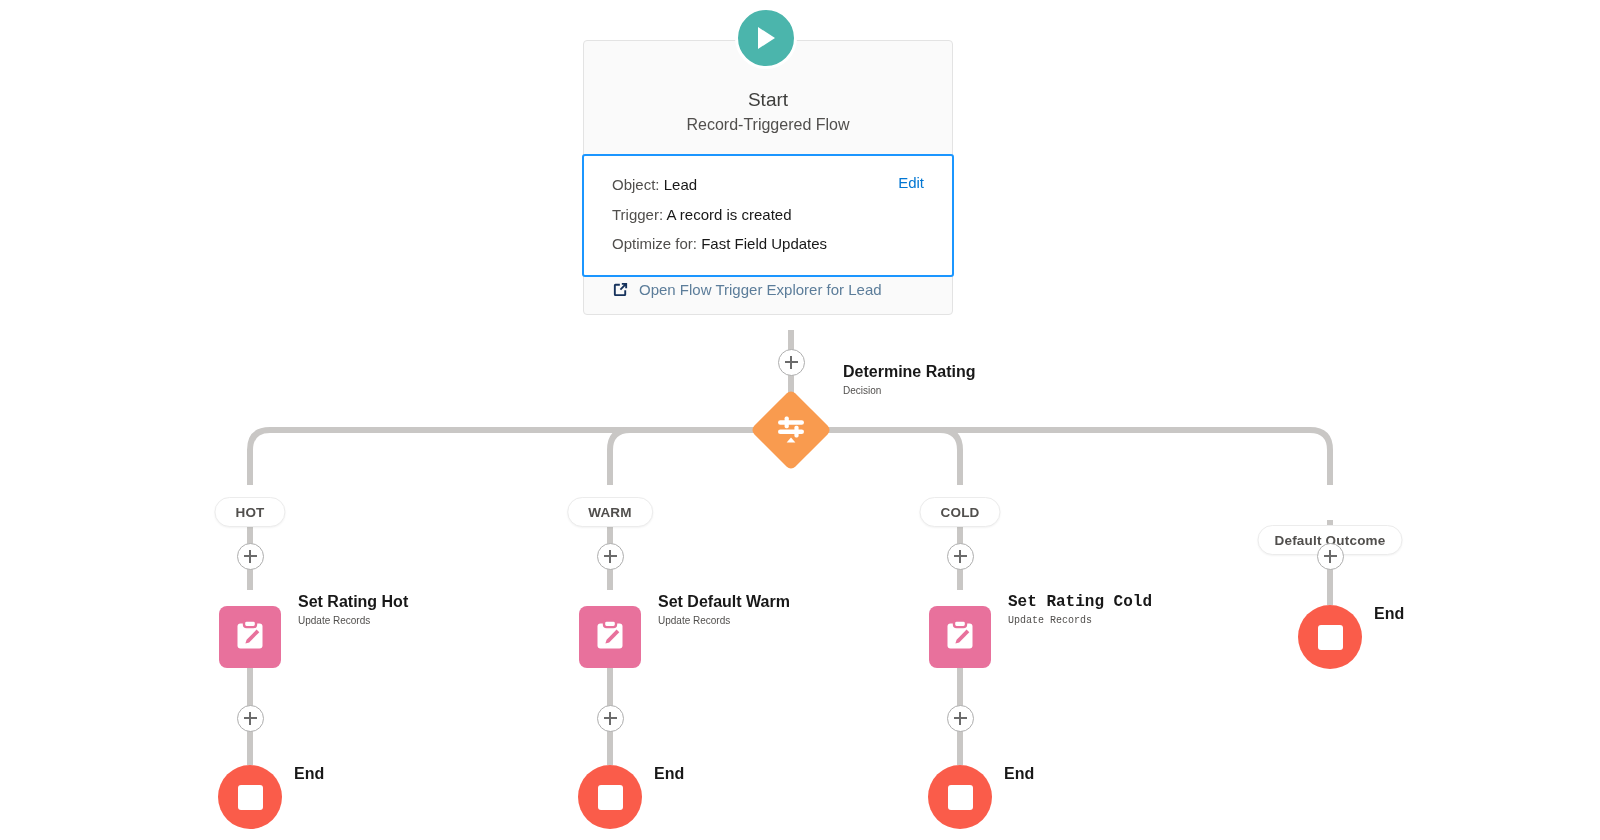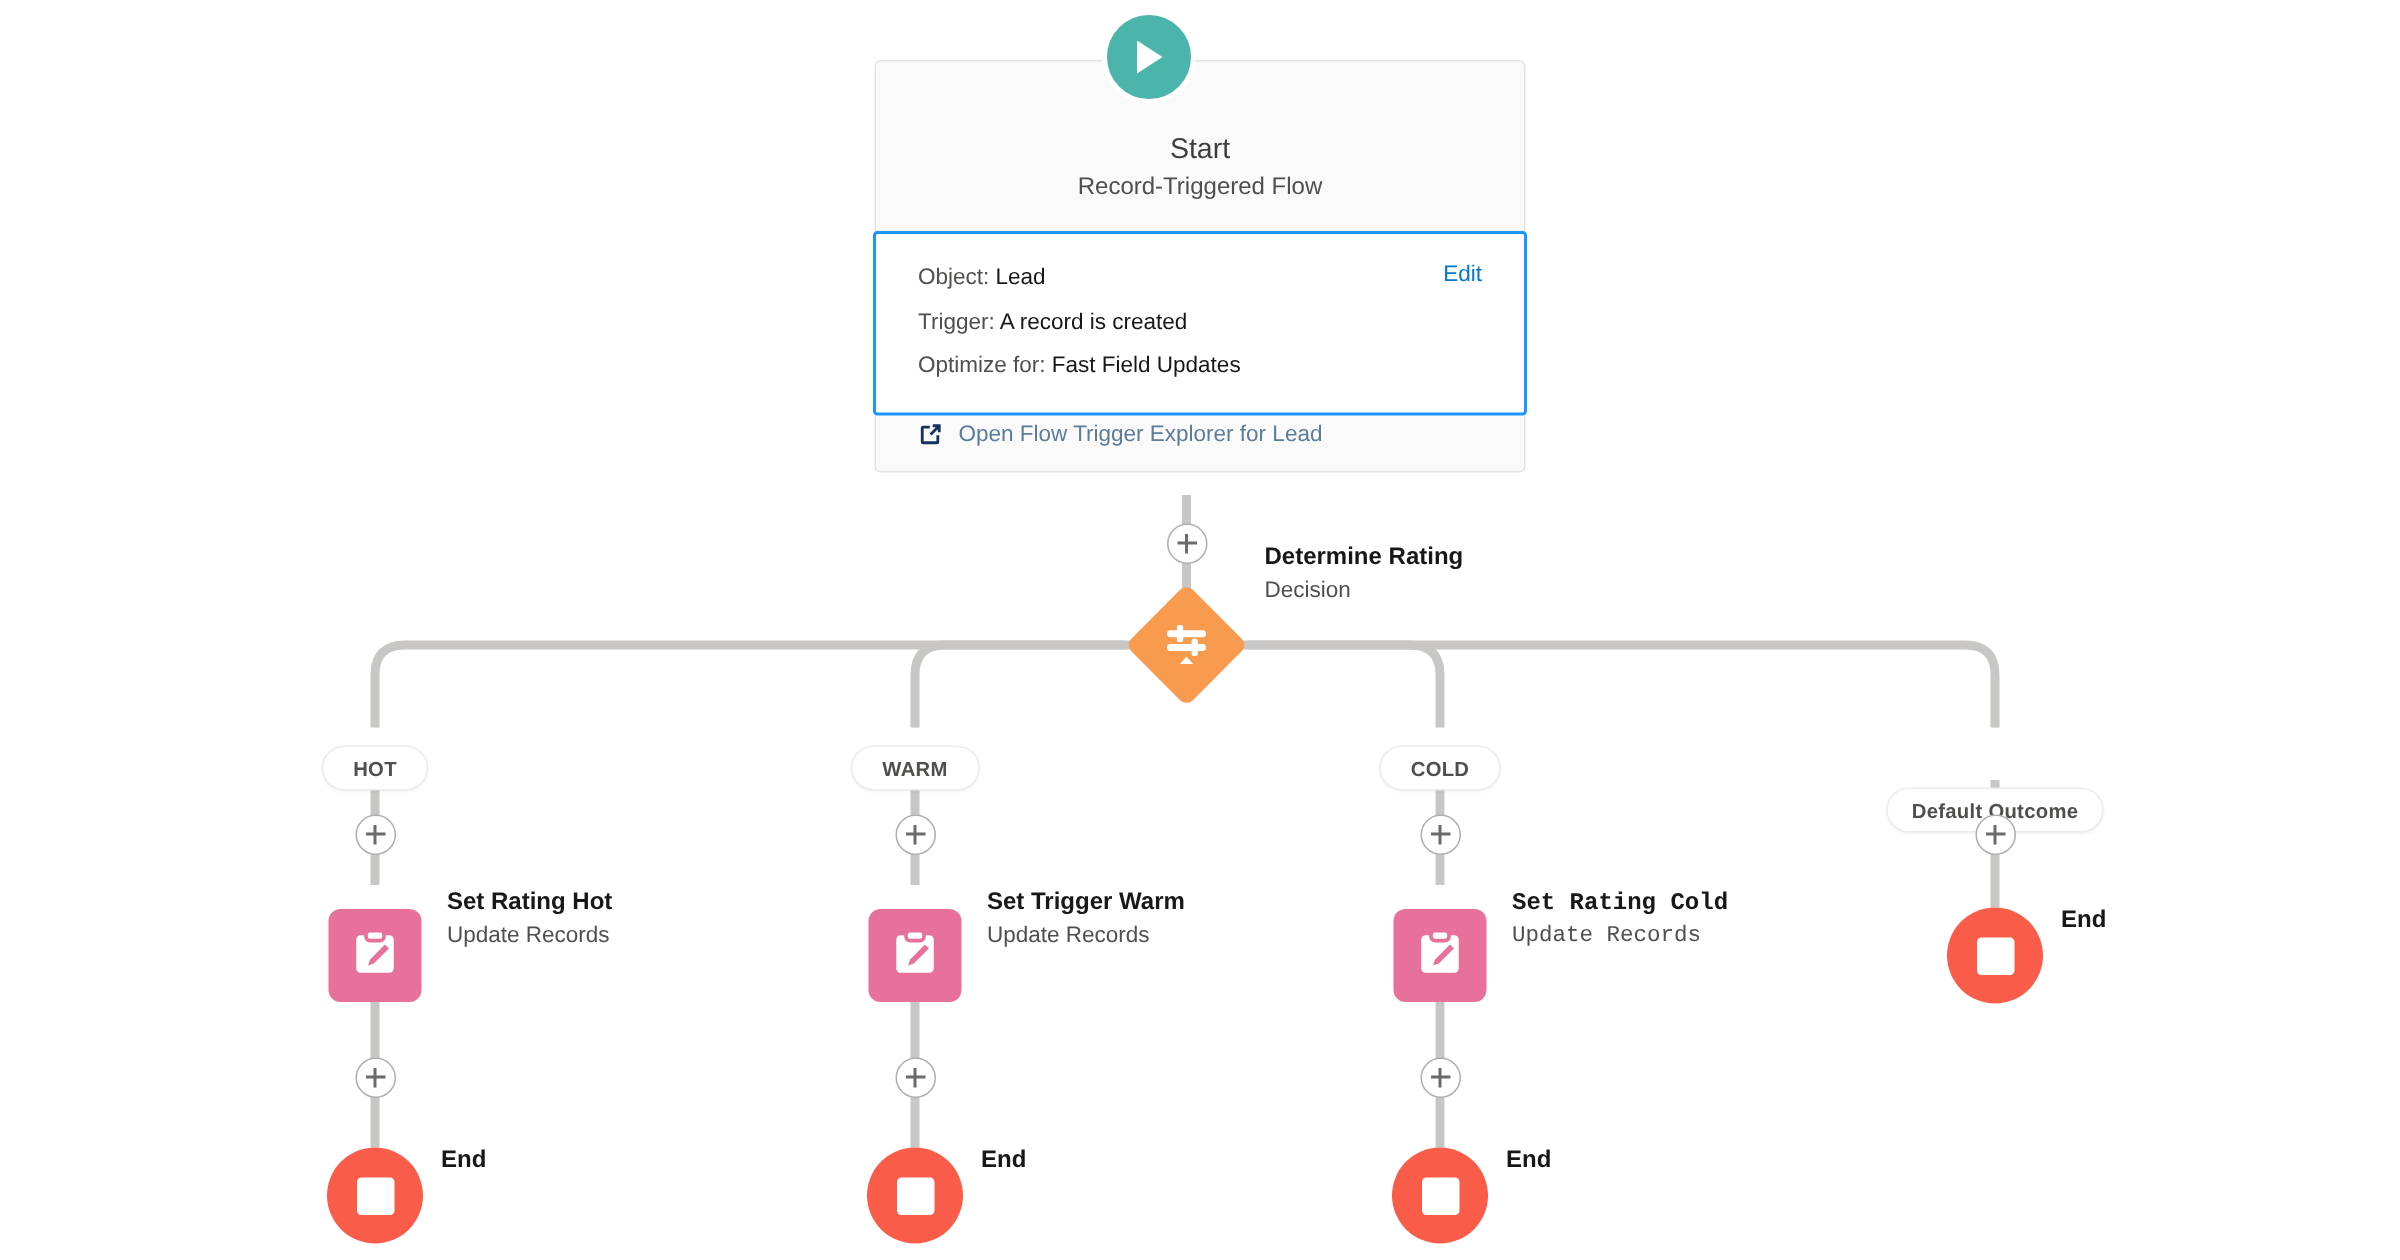--- a/index.html
+++ b/index.html
@@ -27,21 +27,21 @@
     width: 1600px;
     height: 840px;
     pointer-events: none;
   }
 
   
   .start-card {
     position: absolute;
     left: 583px;
     top: 40px;
-    width: 434px;
+    width: 370px;
     background: #fafafa;
     border: 1px solid #e3e3e3;
     border-radius: 4px;
     box-sizing: border-box;
   }
   .start-head {
     padding: 48px 0 18px 0;
     text-align: center;
   }
   .start-sub {
@@ -164,21 +164,21 @@
     position: absolute;
     white-space: nowrap;
   }
   .node-label .nl-title {
     font-size: 16px;
     font-weight: 700;
     color: #181818;
     line-height: 1.3;
   }
   .node-label .nl-sub {
-    font-size: 15px;
+    font-size: 10px;
     color: #514f4d;
     line-height: 1.35;
     margin-top: 1px;
   }
   .node-label.single .nl-title { font-size: 16px; text-align: right; }
 
   
   .branch-pill {
     position: absolute;
     height: 30px;
@@ -374,21 +374,21 @@
     <span>
       <svg width="34" height="34" viewBox="0 0 34 34" xmlns="http://www.w3.org/2000/svg">
         <rect x="4.5" y="5.5" width="25" height="25" rx="3" fill="#ffffff"></rect>
         <rect x="11" y="2.5" width="12" height="6.6" rx="2.6" fill="#ffffff"></rect>
         <rect x="11" y="2.5" width="12" height="6.6" rx="2.6" fill="none" stroke="#e8719c" stroke-width="2.4"></rect>
         <path d="M23.6 11.6 L26.3 14.3 L16.2 24.4 L12.4 25.6 L13.6 21.8 Z" fill="#e8719c"></path>
       </svg>
     </span>
   </div>
   <div class="node-label" style="left:658px; top:592px;">
-    <div class="nl-title">Set Trigger Warm</div>
+    <div class="nl-title">Set Default Warm</div>
     <div class="nl-sub">Update Records</div>
   </div>
 
   <div class="plus-btn" style="left:610px; top:718px;"></div>
 
   <div class="end-node" style="left:610px; top:797px;">
     <div class="stop"></div>
   </div>
   <div class="node-label single" style="left:654px; top:764px;">
     <div class="nl-title">End</div>

